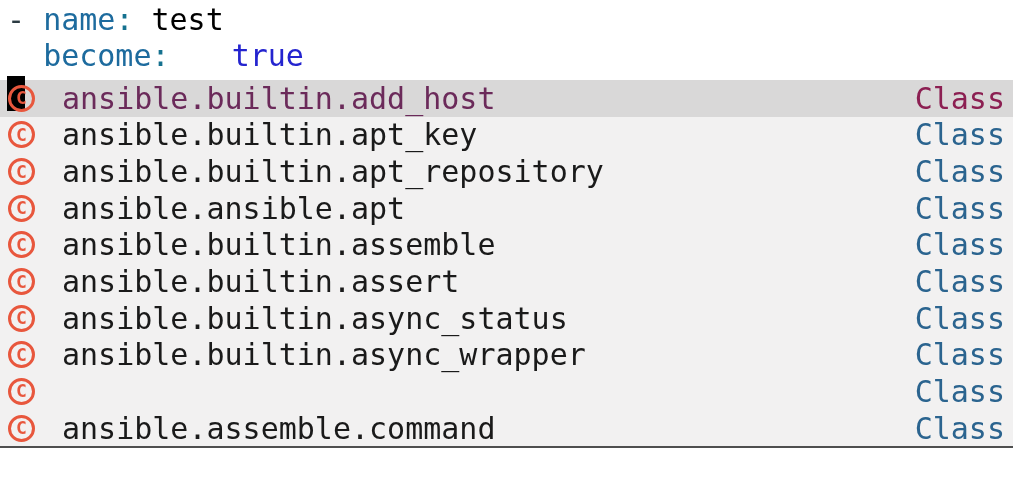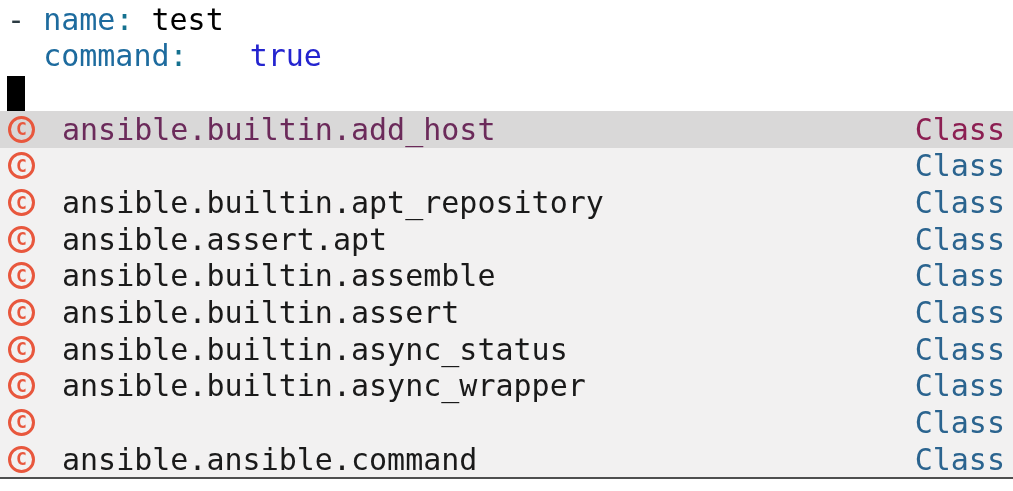--- a/index.html
+++ b/index.html
@@ -11,21 +11,21 @@
     position: relative;
     width: 1013px;
     height: 491px;
     overflow: hidden;
     background: #ffffff;
     font-family: "DejaVu Sans Mono", "Liberation Mono", monospace;
     font-size: 30px;
   }
   
   .code-area {
-    height: 111px;
+    height: 80px;
     padding: 2px 0 0 7px;
     box-sizing: border-box;
   }
   .code-line {
     height: 36.3px;
     line-height: 36.3px;
     white-space: pre;
   }
   .tok-plain { color: var(--c-plain); }
   .tok-key   { color: var(--c-key); }
@@ -84,49 +84,50 @@
     height: 2px;
     background: var(--c-menu-border);
   }
 </style>
 </head>
 <body>
 
 <div class="screen">
   <div class="code-area" id="code-area">
       <div class="code-line"><span class="tok-punct">- </span><span class="tok-key">name</span><span class="tok-colon">:</span><span class="tok-plain"> test</span></div>
-      <div class="code-line"><span class="tok-plain">  </span><span class="tok-key">command</span><span class="tok-colon">:</span><span class="tok-plain"> </span><span class="tok-bool">true</span></div>
+      <div class="code-line"><span class="tok-plain">  </span><span class="tok-key">become</span><span class="tok-colon">:</span><span class="tok-plain"> </span><span class="tok-bool">true</span></div>
       <div class="code-line"><span class="cursor-block"></span></div>
     </div>
   <div class="menu" id="completion-menu">
       <div class="menu-item selected">
     <span class="icon">
       <span class="icon-letter">C</span>
     </span>
     <span class="label">ansible.builtin.add_host</span>
     <span class="kind">Class</span>
   </div>
       <div class="menu-item">
     <span class="icon">
       <span class="icon-letter">C</span>
     </span>
+    <span class="label">ansible.builtin.apt_key</span>
     <span class="kind">Class</span>
   </div>
       <div class="menu-item">
     <span class="icon">
       <span class="icon-letter">C</span>
     </span>
     <span class="label">ansible.builtin.apt_repository</span>
     <span class="kind">Class</span>
   </div>
       <div class="menu-item">
     <span class="icon">
       <span class="icon-letter">C</span>
     </span>
-    <span class="label">ansible.assert.apt</span>
+    <span class="label">ansible.ansible.apt</span>
     <span class="kind">Class</span>
   </div>
       <div class="menu-item">
     <span class="icon">
       <span class="icon-letter">C</span>
     </span>
     <span class="label">ansible.builtin.assemble</span>
     <span class="kind">Class</span>
   </div>
       <div class="menu-item">
@@ -153,18 +154,18 @@
       <div class="menu-item">
     <span class="icon">
       <span class="icon-letter">C</span>
     </span>
     <span class="kind">Class</span>
   </div>
       <div class="menu-item">
     <span class="icon">
       <span class="icon-letter">C</span>
     </span>
-    <span class="label">ansible.ansible.command</span>
+    <span class="label">ansible.assemble.command</span>
     <span class="kind">Class</span>
   </div>
     </div>
   <div class="menu-border"></div>
 </div>
 
 </body></html>

